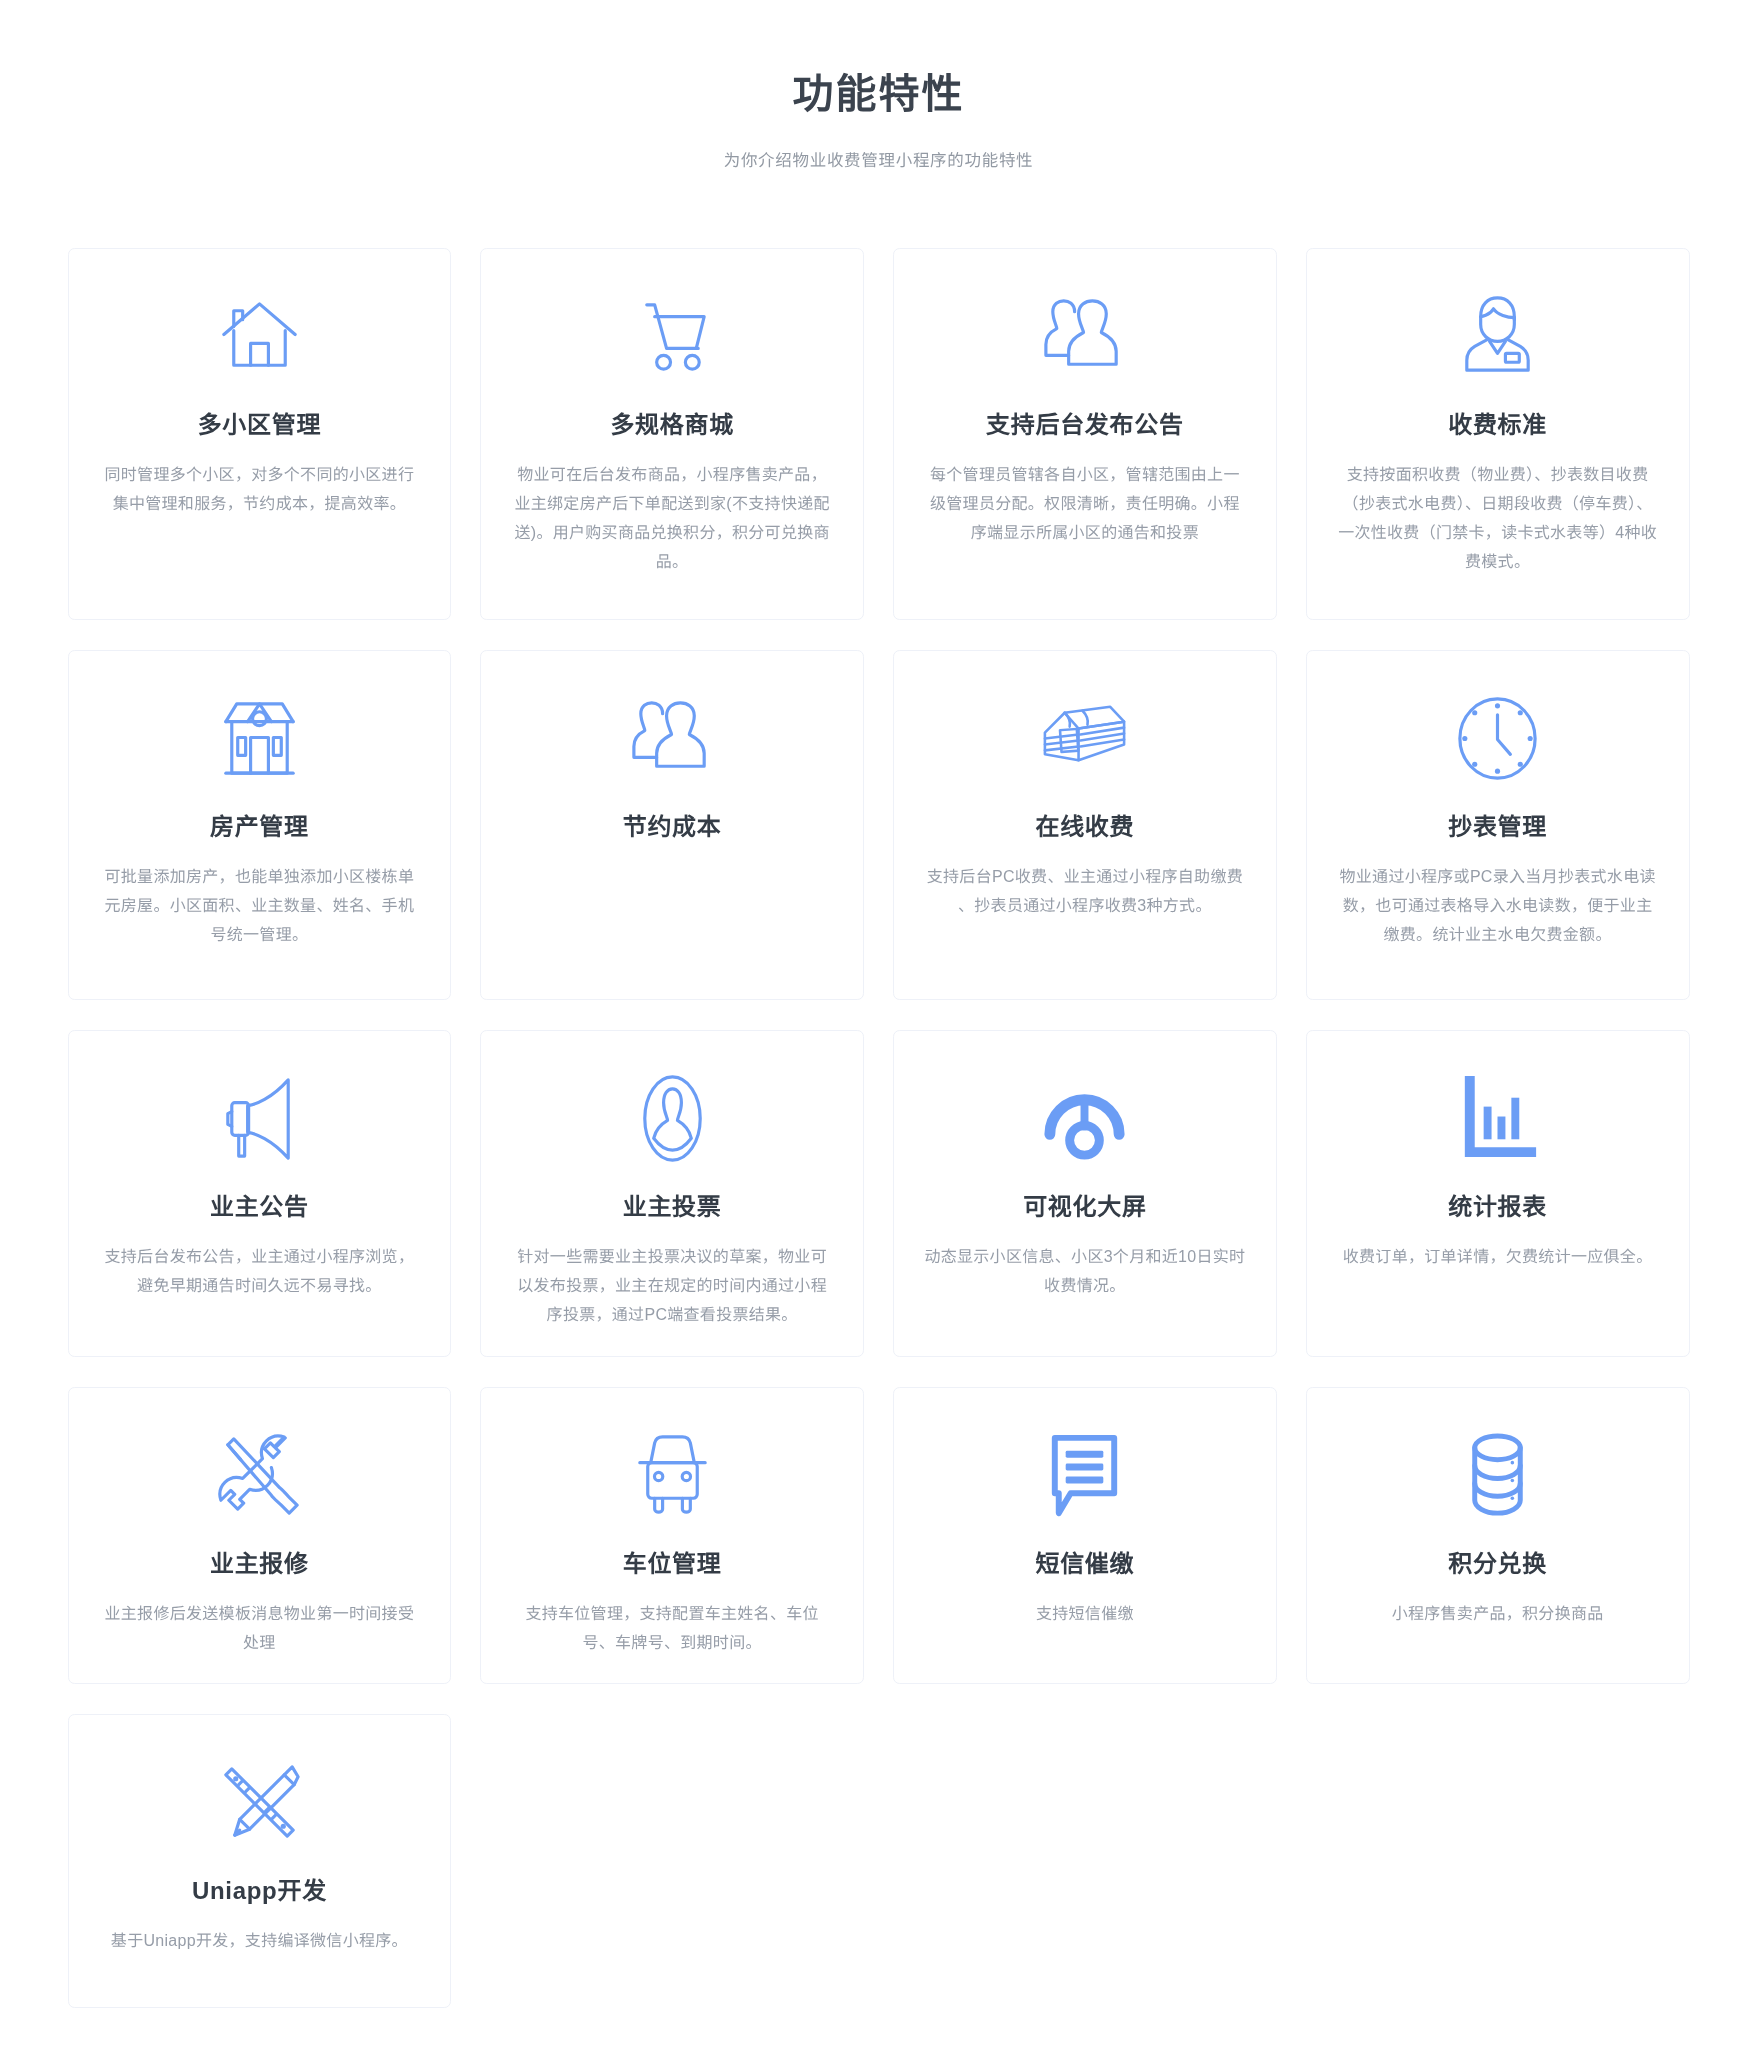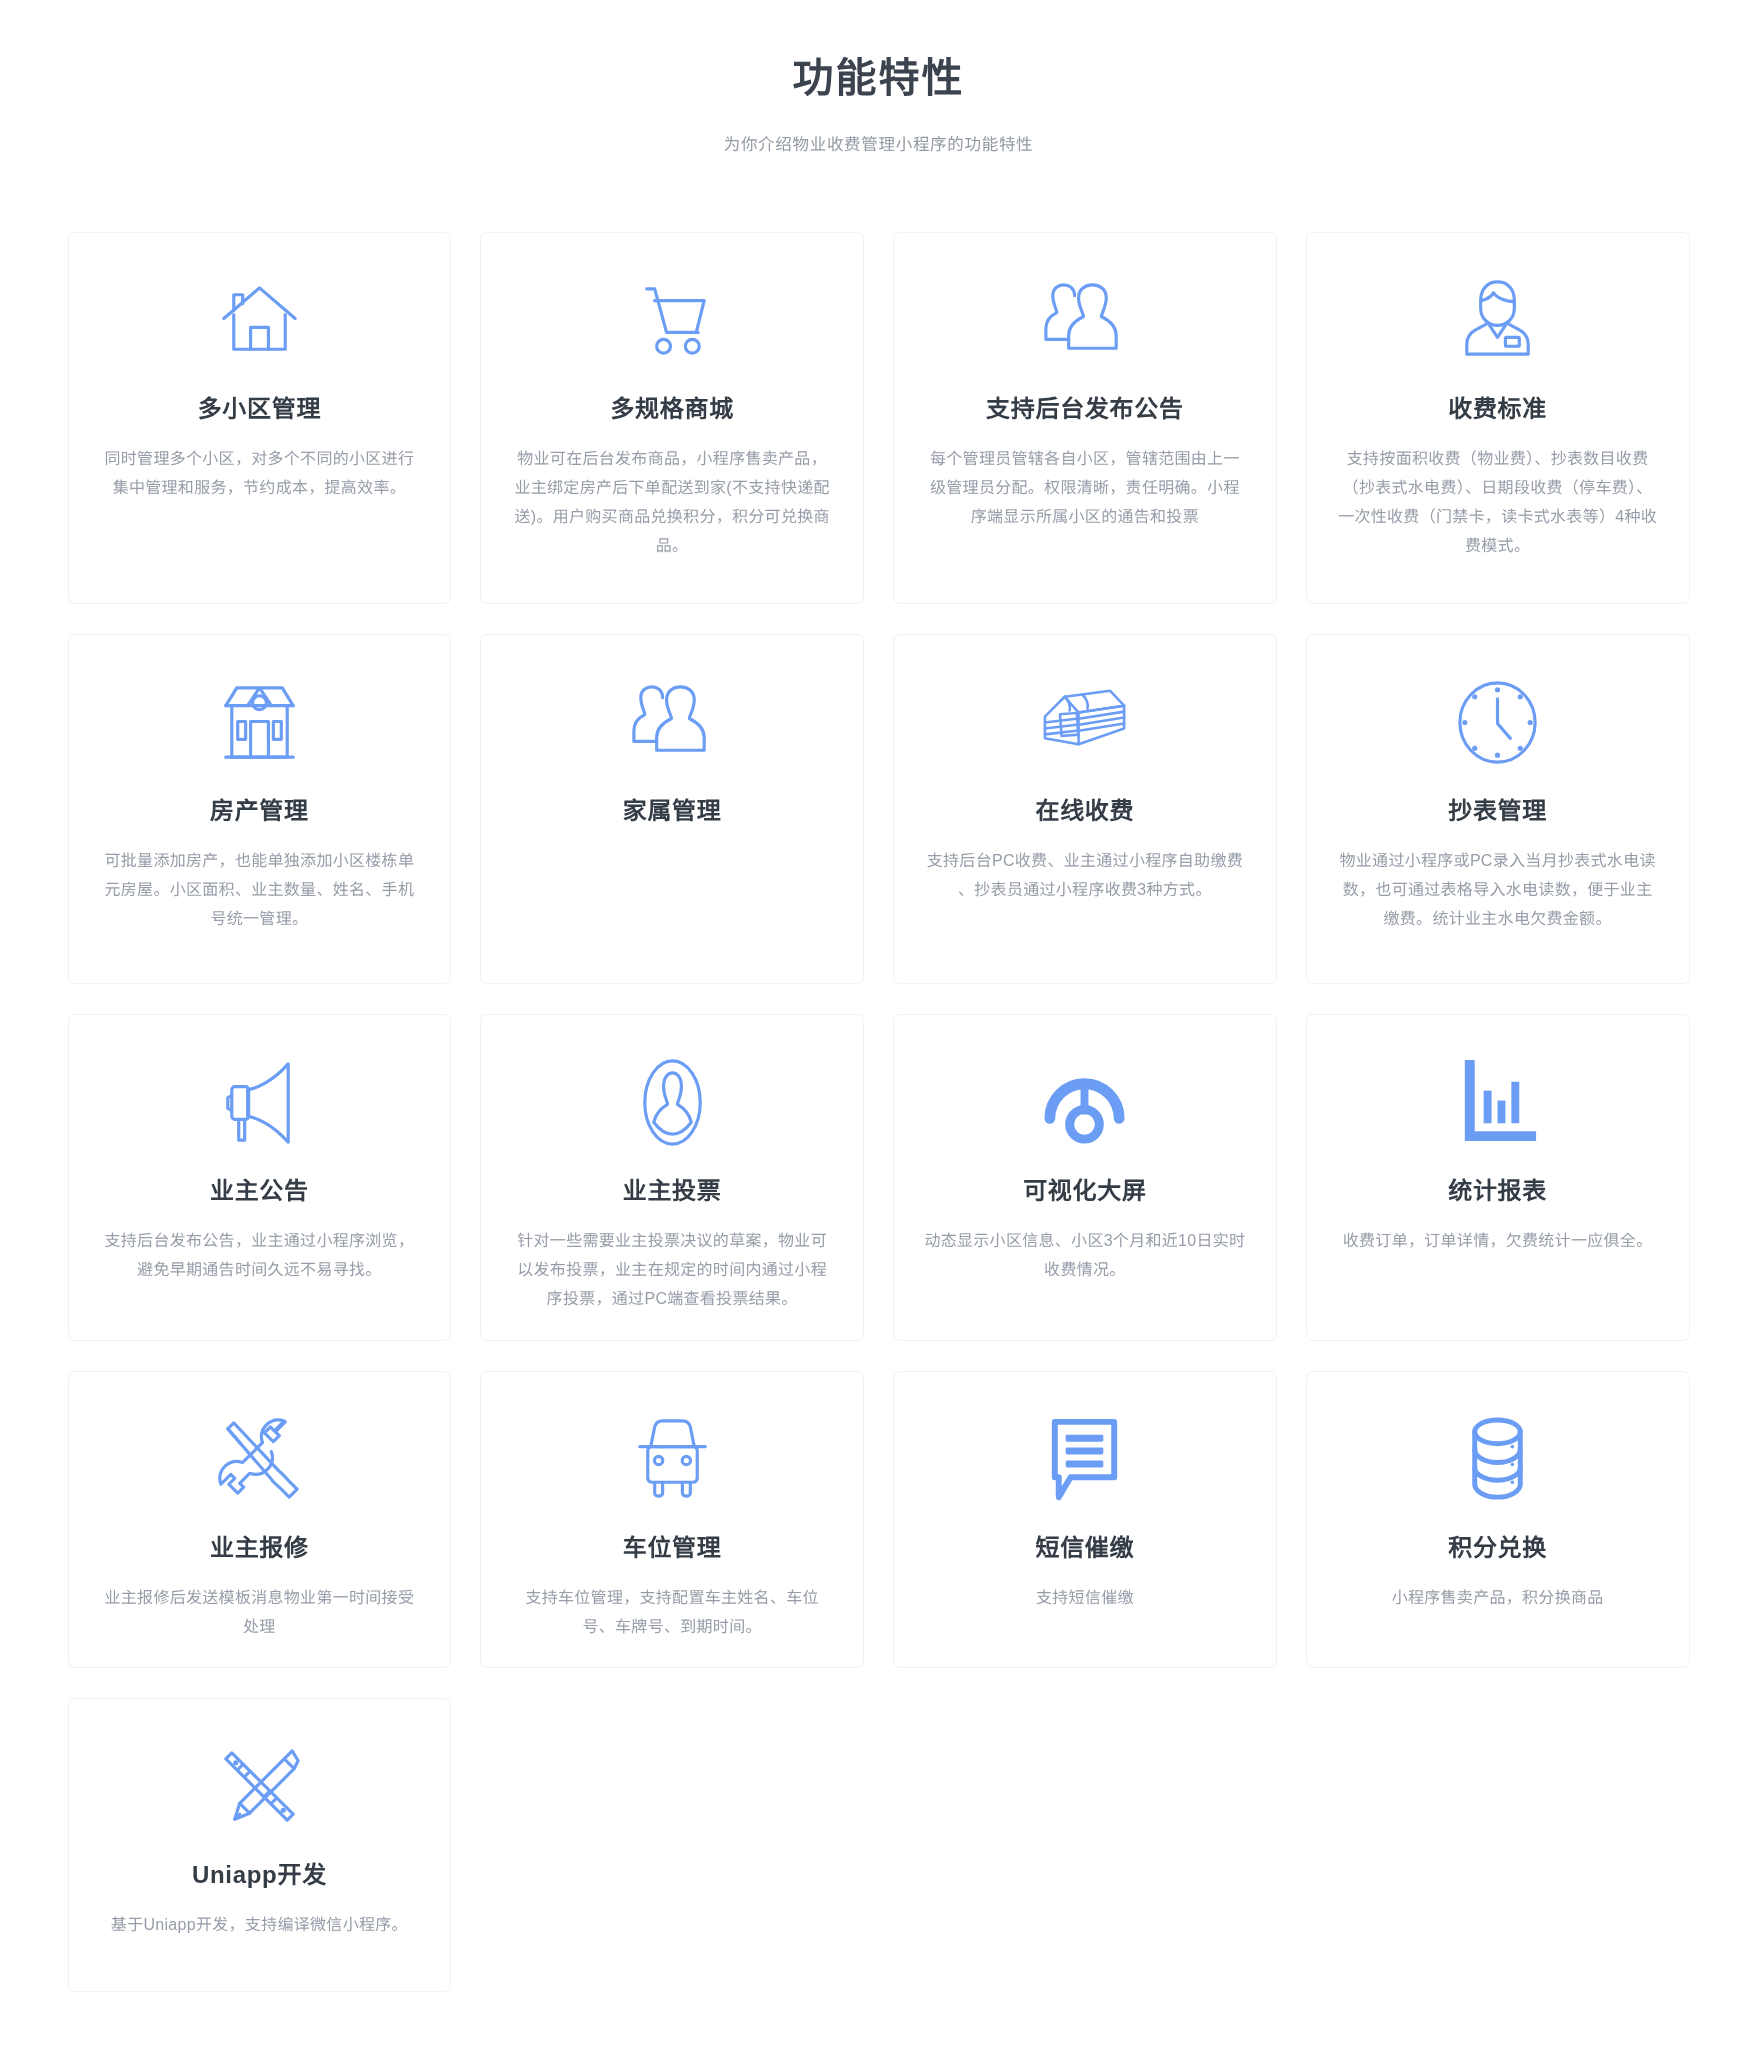--- a/index.html
+++ b/index.html
@@ -9,21 +9,21 @@
     width: 1757px;
     background: #ffffff;
     font-family: "Liberation Sans", "DejaVu Sans", sans-serif;
     -webkit-font-smoothing: antialiased;
   }
 
   .page {
     width: 1757px;
     min-height: 2066px;
     background: #ffffff;
-    padding: 0;
+    padding: 16px;
     position: relative;
   }
 
   
   .page-header {
     padding-top: 55px;
     text-align: center;
   }
 
   .page-title {
@@ -184,21 +184,21 @@
       <div class="card-desc">可批量添加房产，也能单独添加小区楼栋单元房屋。小区面积、业主数量、姓名、手机号统一管理。</div>
     </div>
 
     <div class="feature-card row-2">
       <div class="card-icon">
         <svg width="99" height="99" viewBox="0 0 100 100" fill="none" stroke="#6b9df5" stroke-width="3.2" stroke-linecap="round" stroke-linejoin="round">
           <path d="M40 25 C40 17 34 14 29 14 C24 14 18 17 18 25 C18 33 22 39 22 42 C16 45 11 50 11 58 L11 69 L34 69"></path>
           <path d="M72 27 C72 18 65 14 58 14 C51 14 44 18 44 27 C44 36 49 43 49 46 C41 50 34 56 34 65 L34 78 L82 78 L82 65 C82 56 75 50 67 46 C67 43 72 36 72 27 Z"></path>
         </svg>
       </div>
-      <div class="card-title">家属管理</div>
+      <div class="card-title">节约成本</div>
     </div>
 
     <div class="feature-card row-2">
       <div class="card-icon">
         <svg width="99" height="99" viewBox="0 0 100 100" fill="none" stroke="#6b9df5" stroke-width="2.6" stroke-linecap="round" stroke-linejoin="round">
           <polygon points="30,24 76,18 90,33 44,40"></polygon>
           <polyline points="30,24 10,44 10,66 44,72 44,40"></polyline>
           <polyline points="44,40 90,33 90,56 44,72"></polyline>
           <line x1="10" y1="50" x2="44" y2="46"></line>
           <line x1="10" y1="56" x2="44" y2="52"></line>

